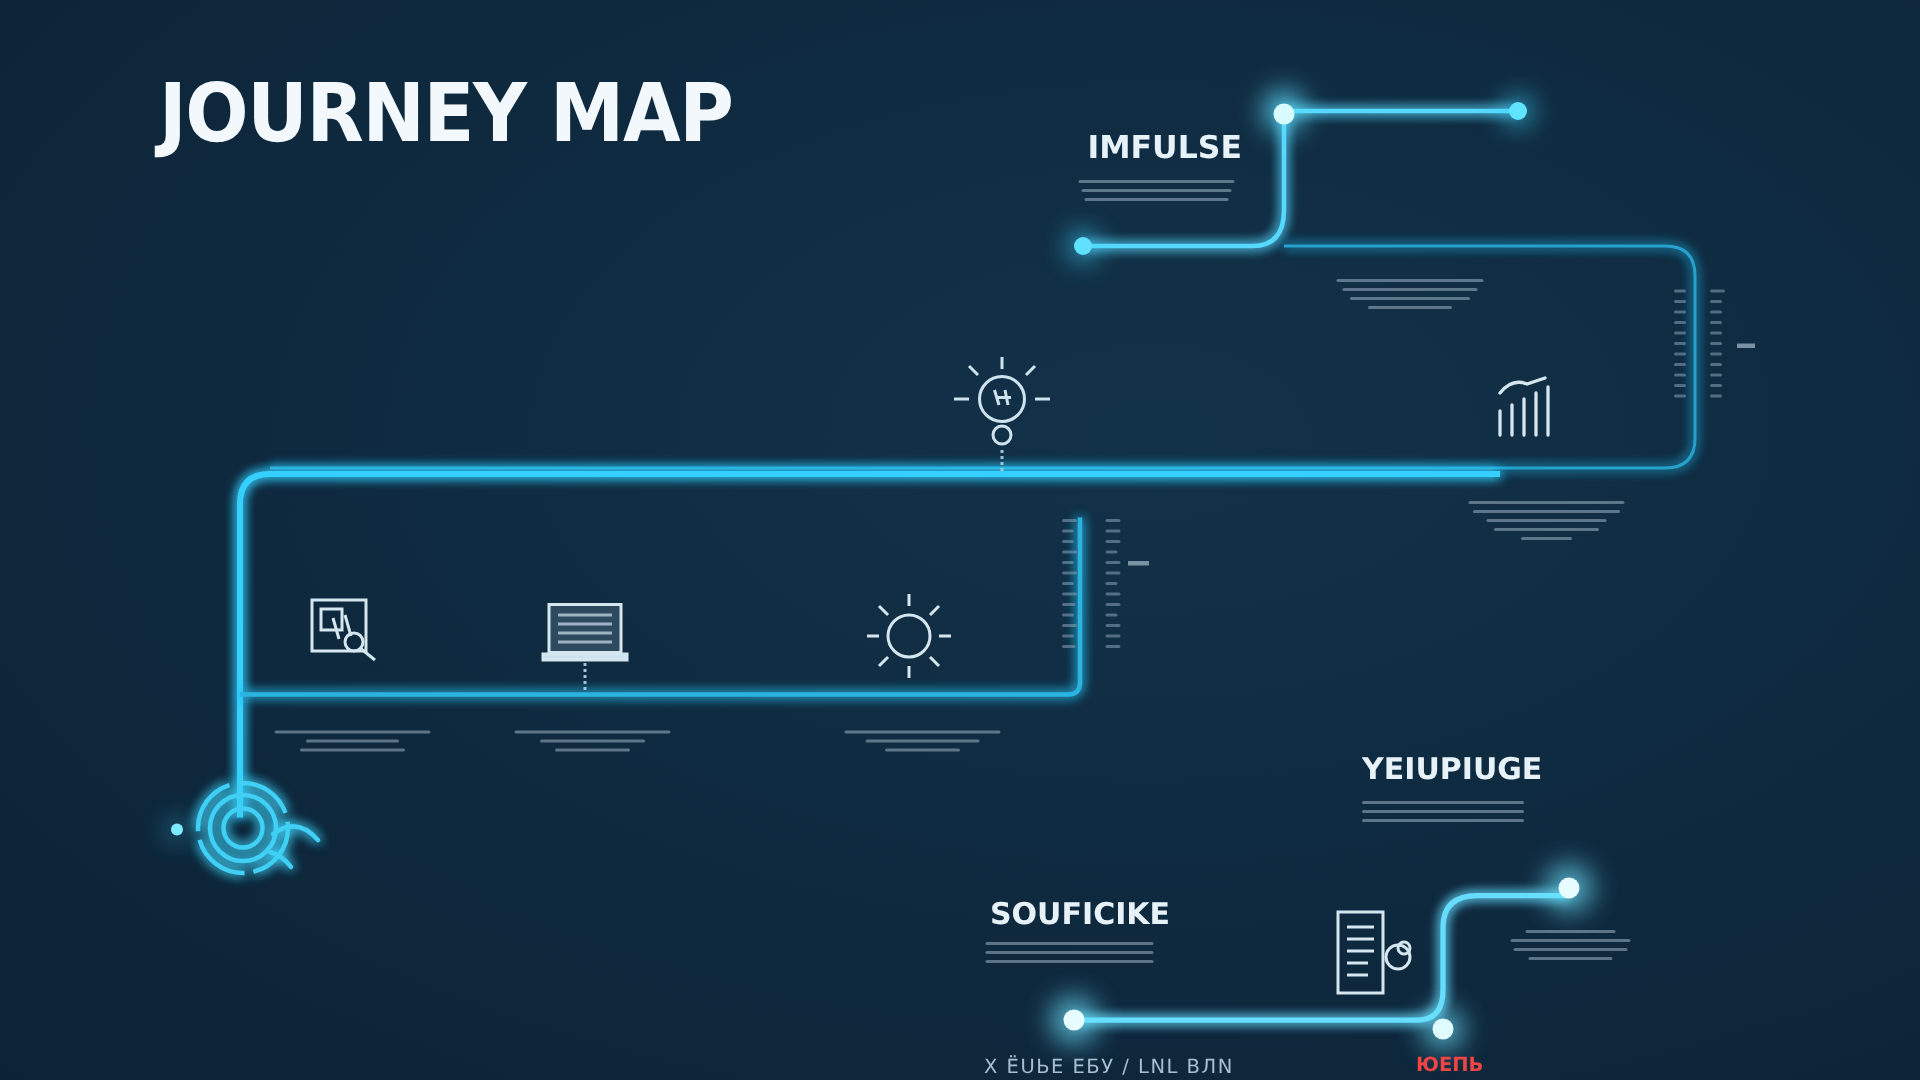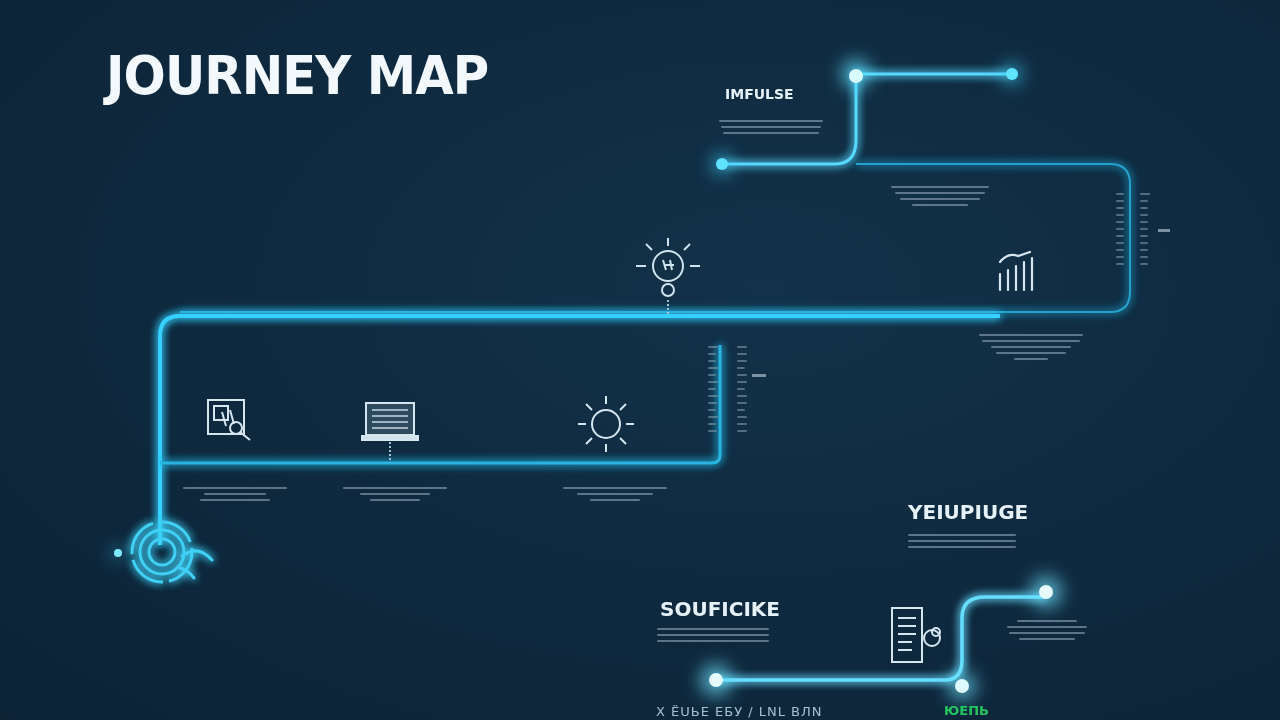--- a/index.html
+++ b/index.html
@@ -60,21 +60,21 @@
     <circle cx="1046" cy="592" r="16" fill="#6fe4ff" filter="url(#bigglow)" opacity=".7"></circle>
     <circle cx="1046" cy="592" r="7" fill="#e6fcff"></circle>
   </g>
 
   <line x1="390" y1="442" x2="390" y2="462" stroke="#9fc4d6" stroke-width="2" stroke-dasharray="2 2"></line>
   <line x1="668" y1="300" x2="668" y2="314" stroke="#9fc4d6" stroke-width="2" stroke-dasharray="2 2"></line>
 </svg>
 
 <h1 class="title">JOURNEY MAP</h1>
 
-<div class="stage-label" style="left:725px;top:86px;font-size:14px;">IMFULSE</div>
+<div class="stage-label" style="left:725px;top:86px;font-size:21px;">IMFULSE</div>
 <div class="stage-label" style="left:908px;top:500px;font-size:20px;">YEIUPIUGE</div>
 <div class="stage-label" style="left:660px;top:597px;font-size:20px;">SOUFICIKE</div>
 
 <div class="txt" style="left:718px;top:116px;width:106px;">
   <div class="line" style="width:104px;"></div>
     <div class="line" style="width:100px;"></div>
     <div class="line" style="width:96px;"></div>
 </div>
 <div class="txt" style="left:890px;top:182px;width:100px;">
   <div class="line" style="width:98px;"></div>
@@ -257,13 +257,13 @@
       <line x1="10" y1="22" x2="28" y2="22"></line>
     <line x1="10" y1="30" x2="28" y2="30"></line>
       <line x1="10" y1="38" x2="24" y2="38"></line>
       <line x1="10" y1="46" x2="24" y2="46"></line>
     <circle cx="44" cy="34" r="8"></circle>
     <circle cx="48" cy="28" r="4"></circle>
   </g>
 </svg>
 
 <div style="position:absolute;left:656px;top:704px;font-size:13px;color:#a7c0cf;font-family:'DejaVu Sans',sans-serif;letter-spacing:1px;">X ЁUЬЕ ЕБУ / LNL  BЛN</div>
-<div style="position:absolute;left:944px;top:703px;font-size:13px;color:#22c55e;font-family:'DejaVu Sans',sans-serif;font-weight:bold;">ЮЕПЬ</div>
+<div style="position:absolute;left:944px;top:703px;font-size:13px;color:#ef4444;font-family:'DejaVu Sans',sans-serif;font-weight:bold;">ЮЕПЬ</div>
 
 </body></html>

